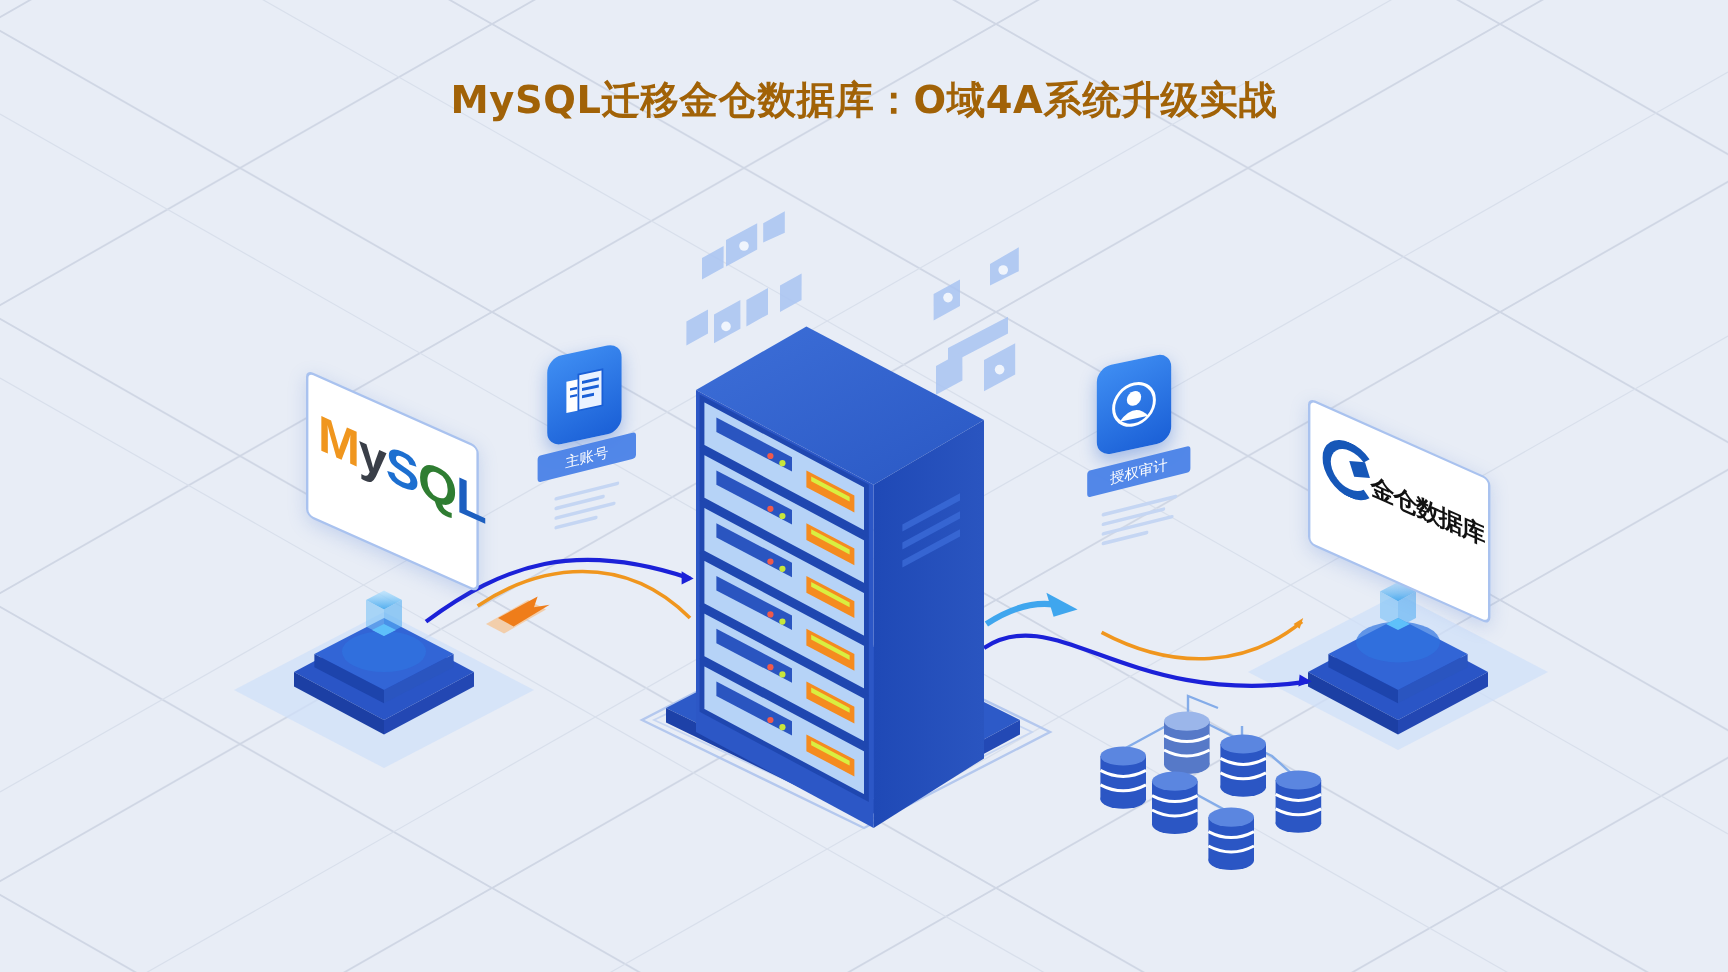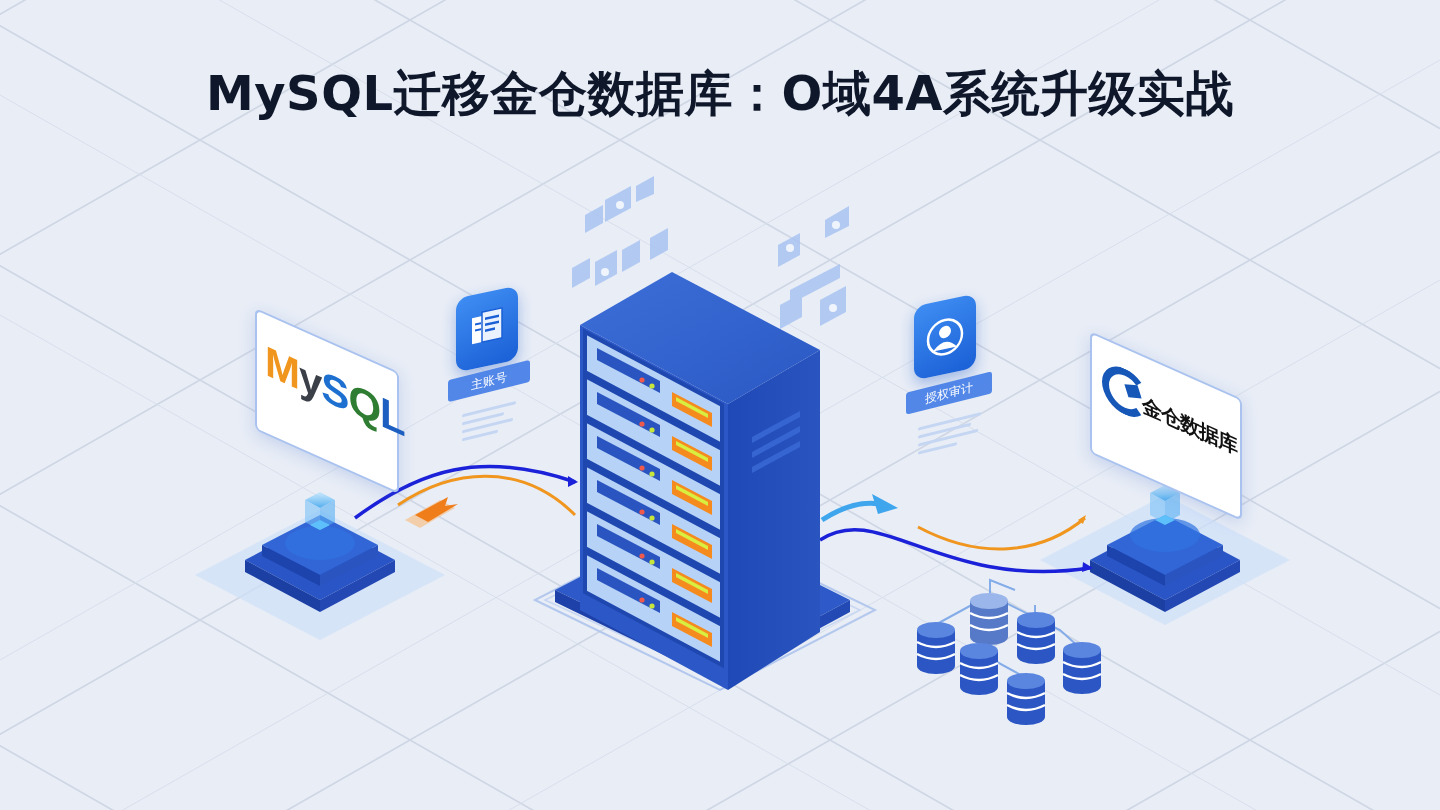--- a/index.html
+++ b/index.html
@@ -4,21 +4,21 @@
 <style>
   html, body { margin: 0; padding: 0; }
   body {
     width: 1440px; height: 810px; overflow: hidden; position: relative;
     background: #e8edf6;
     font-family: "DejaVu Sans", "Liberation Sans", sans-serif;
   }
   .grid-bg { position: absolute; inset: 0; }
   .title {
     position: absolute; left: 0; right: 0; top: 62px; text-align: center;
-    font-size: 48px; font-weight: bold; color: #0f172a; letter-spacing: 0.5px;
+    font-size: 32px; font-weight: bold; color: #a16207; letter-spacing: 0.5px;
   }
   .layer { position: absolute; inset: 0; }
   .logo-card {
     position: absolute; background: #fff;
     border: 2px solid #a9c2ef; box-shadow: 0 4px 14px rgba(90,130,210,0.25);
   }
   .mysql-card {
     left: 255px; top: 340px; width: 140px; height: 118px;
     transform: skewY(24deg); border-radius: 6px;
   }

